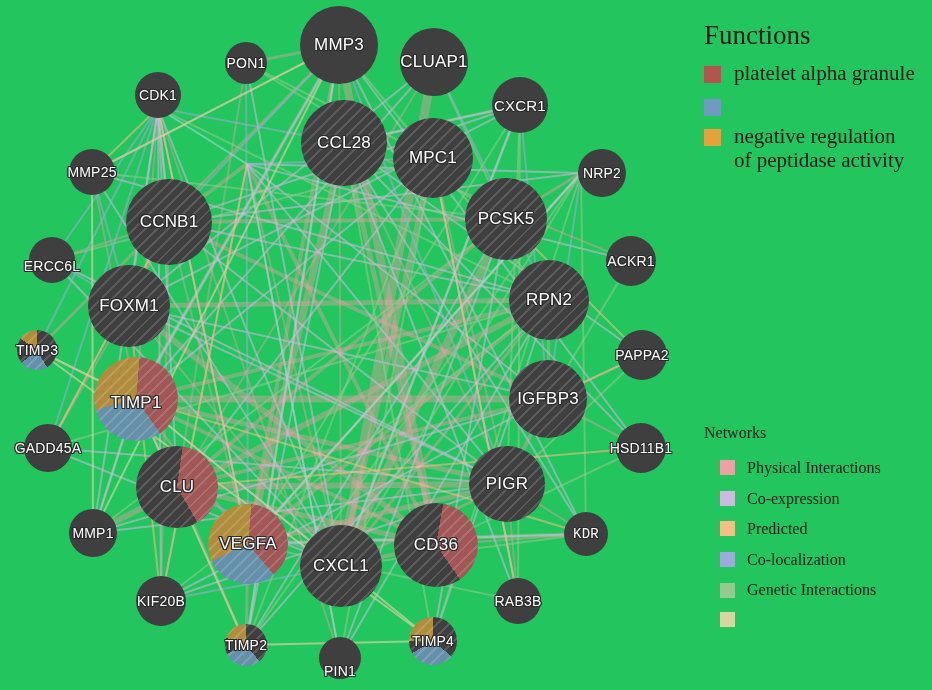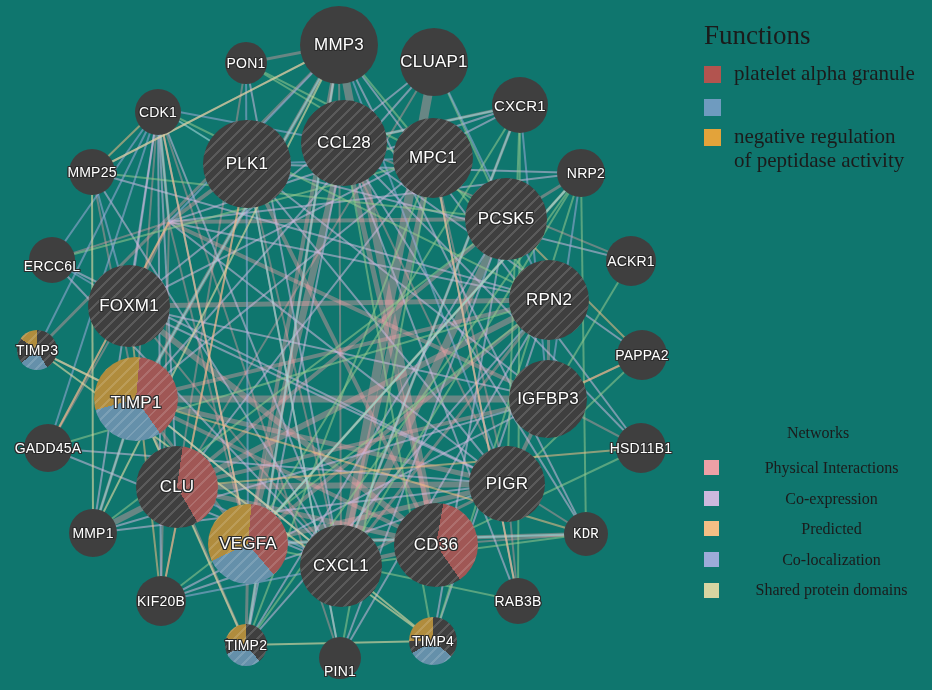--- a/index.html
+++ b/index.html
@@ -1,33 +1,33 @@
 <!DOCTYPE html>
 <html><head>
 <meta charset="utf-8">
 <style>
   html,body{margin:0;padding:0;background:#ffffff;}
-  .stage{position:relative;width:932px;height:690px;background:#0f766e;overflow:hidden;
+  .stage{position:relative;width:932px;height:690px;background:#22c55e;overflow:hidden;
          font-family:"Liberation Sans",sans-serif;}
   #edges-svg{position:absolute;left:0;top:0;}
   #nodes-layer{position:absolute;left:0;top:0;width:100%;height:100%;}
   .node{position:absolute;border-radius:50%;transform:translate(-50%,-50%);
         display:flex;align-items:center;justify-content:center;}
   .node .lbl{color:#ffffff;white-space:nowrap;letter-spacing:.2px;
         text-shadow:-1px -1px 0 #2c2c2c,1px -1px 0 #2c2c2c,-1px 1px 0 #2c2c2c,1px 1px 0 #2c2c2c,
                     0 -1px 0 #2c2c2c,0 1px 0 #2c2c2c,-1px 0 0 #2c2c2c,1px 0 0 #2c2c2c;}
   .legend{position:absolute;font-family:"Liberation Serif",serif;color:#1b1b1b;}
   .legend-fn{left:704px;top:20px;width:228px;}
   .legend-fn .legend-title{font-size:27px;margin-bottom:10px;}
   .legend-fn .item{display:grid;grid-template-columns:30px 1fr;margin-bottom:8px;}
   .legend-fn .swatch{width:17px;height:17px;margin-top:5px;}
   .legend-fn .txt{font-size:21px;line-height:1.17;}
-  .legend-nw{left:704px;top:424px;width:228px;text-align:center;}
+  .legend-nw{left:704px;top:424px;width:228px;}
   .legend-nw .legend-title{font-size:16px;margin-bottom:17px;}
-  .legend-nw .item{display:grid;grid-template-columns:27px 1fr;margin-bottom:13px;align-items:center;}
+  .legend-nw .item{display:grid;grid-template-columns:27px 1fr;margin-bottom:13px;align-items:center;margin-left:16px;}
   .legend-nw .item:last-child{margin-top:7px;}
   .legend-nw .swatch{width:15px;height:15px;}
   .legend-nw .txt{font-size:16px;line-height:1.1;}
 </style>
 </head>
 <body>
 
 <div class="stage">
   <svg id="edges-svg" width="932" height="690">
       <line x1="434" y1="62" x2="341" y2="566" stroke="#eda0a6" stroke-width="9" stroke-opacity="0.4"></line>
@@ -223,37 +223,37 @@
       </div>
       <div class="node" style="left: 434px; top: 62px; width: 68px; height: 68px; background-image: conic-gradient(rgb(63, 63, 63) 0deg, rgb(63, 63, 63) 360deg);">
         <span class="lbl" style="font-size: 17px;">CLUAP1</span>
       </div>
       <div class="node" style="left: 246px; top: 63px; width: 42px; height: 42px; background-image: conic-gradient(rgb(63, 63, 63) 0deg, rgb(63, 63, 63) 360deg);">
         <span class="lbl" style="font-size: 14px;">PON1</span>
       </div>
       <div class="node" style="left: 520px; top: 105px; width: 56px; height: 56px; background-image: conic-gradient(rgb(63, 63, 63) 0deg, rgb(63, 63, 63) 360deg);">
         <span class="lbl" style="font-size: 15px;">CXCR1</span>
       </div>
-      <div class="node" style="left: 158px; top: 112px; width: 46px; height: 46px; background-image: conic-gradient(rgb(63, 63, 63) 0deg, rgb(63, 63, 63) 360deg); align-items: center;">
+      <div class="node" style="left: 158px; top: 95px; width: 46px; height: 46px; background-image: conic-gradient(rgb(63, 63, 63) 0deg, rgb(63, 63, 63) 360deg); align-items: center;">
         <span class="lbl" style="font-size: 14px;">CDK1</span>
       </div>
       <div class="node" style="left: 344px; top: 143px; width: 86px; height: 86px; background-image: repeating-linear-gradient(135deg, rgba(255, 255, 255, 0.14) 0px, rgba(255, 255, 255, 0.14) 2px, rgba(255, 255, 255, 0) 2px, rgba(255, 255, 255, 0) 8px), conic-gradient(rgb(63, 63, 63) 0deg, rgb(63, 63, 63) 360deg);">
         <span class="lbl" style="font-size: 17px;">CCL28</span>
       </div>
       <div class="node" style="left: 433px; top: 158px; width: 80px; height: 80px; background-image: repeating-linear-gradient(135deg, rgba(255, 255, 255, 0.14) 0px, rgba(255, 255, 255, 0.14) 2px, rgba(255, 255, 255, 0) 2px, rgba(255, 255, 255, 0) 8px), conic-gradient(rgb(63, 63, 63) 0deg, rgb(63, 63, 63) 360deg);">
         <span class="lbl" style="font-size: 17px;">MPC1</span>
       </div>
-      <div class="node" style="left: 247px; top: 164px; width: 88px; height: 88px; background-image: repeating-linear-gradient(135deg, rgba(255, 255, 255, 0.14) 0px, rgba(255, 255, 255, 0.14) 2px, rgba(255, 255, 255, 0) 2px, rgba(255, 255, 255, 0) 8px), conic-gradient(rgb(63, 63, 63) 0deg, rgb(63, 63, 63) 360deg);">
-        <span class="lbl" style="font-size: 17px;">PLK1</span>
-      </div>
       <div class="node" style="left: 92px; top: 172px; width: 46px; height: 46px; background-image: conic-gradient(rgb(63, 63, 63) 0deg, rgb(63, 63, 63) 360deg);">
         <span class="lbl" style="font-size: 14px;">MMP25</span>
       </div>
-      <div class="node" style="left: 581px; top: 173px; width: 48px; height: 48px; background-image: conic-gradient(rgb(63, 63, 63) 0deg, rgb(63, 63, 63) 360deg); justify-content: flex-end;">
+      <div class="node" style="left: 602px; top: 173px; width: 48px; height: 48px; background-image: conic-gradient(rgb(63, 63, 63) 0deg, rgb(63, 63, 63) 360deg);">
         <span class="lbl" style="font-size: 14px;">NRP2</span>
+      </div>
+      <div class="node" style="left: 169px; top: 222px; width: 86px; height: 86px; background-image: repeating-linear-gradient(135deg, rgba(255, 255, 255, 0.14) 0px, rgba(255, 255, 255, 0.14) 2px, rgba(255, 255, 255, 0) 2px, rgba(255, 255, 255, 0) 8px), conic-gradient(rgb(63, 63, 63) 0deg, rgb(63, 63, 63) 360deg);">
+        <span class="lbl" style="font-size: 17px;">CCNB1</span>
       </div>
       <div class="node" style="left: 506px; top: 219px; width: 82px; height: 82px; background-image: repeating-linear-gradient(135deg, rgba(255, 255, 255, 0.14) 0px, rgba(255, 255, 255, 0.14) 2px, rgba(255, 255, 255, 0) 2px, rgba(255, 255, 255, 0) 8px), conic-gradient(rgb(63, 63, 63) 0deg, rgb(63, 63, 63) 360deg);">
         <span class="lbl" style="font-size: 17px;">PCSK5</span>
       </div>
       <div class="node" style="left: 52px; top: 260px; width: 46px; height: 46px; background-image: conic-gradient(rgb(63, 63, 63) 0deg, rgb(63, 63, 63) 360deg);">
         <span class="lbl" style="font-size: 14px; margin-top: 12px;">ERCC6L</span>
       </div>
       <div class="node" style="left: 631px; top: 261px; width: 50px; height: 50px; background-image: conic-gradient(rgb(63, 63, 63) 0deg, rgb(63, 63, 63) 360deg);">
         <span class="lbl" style="font-size: 14px;">ACKR1</span>
       </div>
@@ -349,18 +349,21 @@
         </div>
         <div class="item">
           <span class="swatch" style="background: rgb(244, 191, 133);"></span>
           <span class="txt">Predicted</span>
         </div>
         <div class="item">
           <span class="swatch" style="background: rgb(157, 171, 217);"></span>
           <span class="txt">Co-localization</span>
         </div>
         <div class="item">
+          <span class="swatch" style="background: rgb(149, 202, 142);"></span>
+          <span class="txt">Genetic Interactions</span>
+        </div>
+        <div class="item">
           <span class="swatch" style="background: rgb(216, 213, 162);"></span>
-          <span class="txt">Shared protein domains</span>
         </div>
       </div>
   </div>
 </div>
 
 </body></html>

